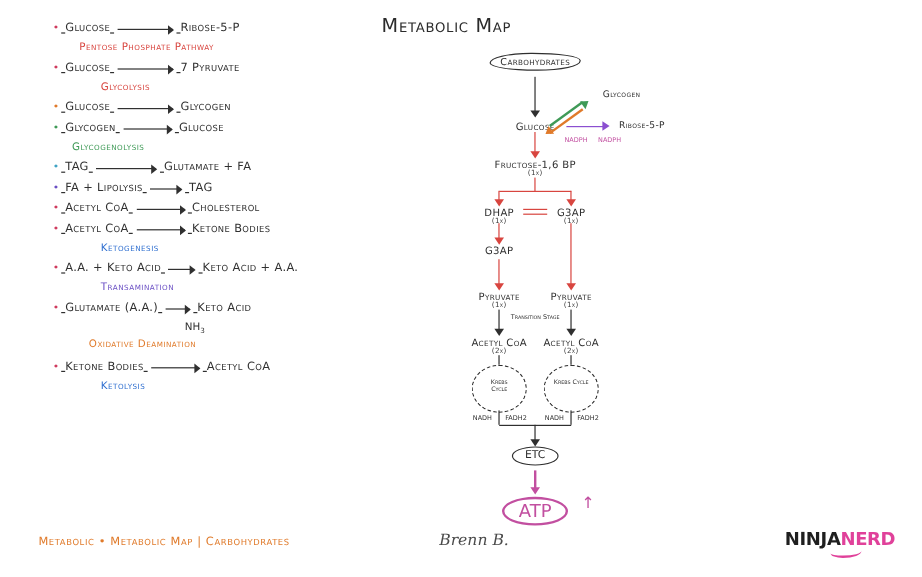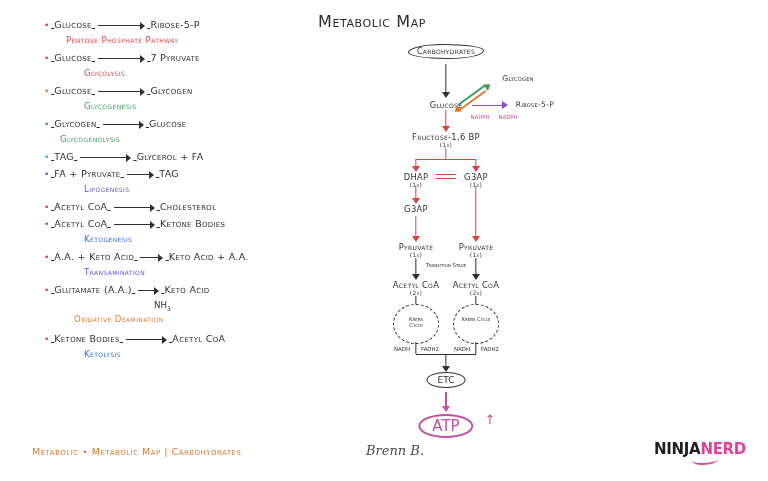--- a/index.html
+++ b/index.html
@@ -321,44 +321,42 @@
       <span class="eq-right">7 Pyruvate</span>
     </div>
     <div class="pathway" style="color:#d8453f;padding-left:40px">Glycolysis</div>
 
     <div class="eq-row">
       <span class="bullet" style="color:#e07a2a">•</span>
       <span class="eq-left">Glucose</span>
       <span class="arrow" style="width:46px"><span class="shaft"></span><span class="head"></span></span>
       <span class="eq-right">Glycogen</span>
     </div>
-    <div class="pathway" style="color:#3f9a57;padding-left:40px">Glycogenesis</div>
 
     <div class="eq-row">
       <span class="bullet" style="color:#3f9a57">•</span>
       <span class="eq-left">Glycogen</span>
       <span class="arrow" style="width:40px"><span class="shaft"></span><span class="head"></span></span>
       <span class="eq-right">Glucose</span>
     </div>
     <div class="pathway" style="color:#3f9a57;padding-left:16px">Glycogenolysis</div>
 
     <div class="eq-row">
       <span class="bullet" style="color:#3fa3c4">•</span>
       <span class="eq-left">TAG</span>
       <span class="arrow" style="width:50px"><span class="shaft"></span><span class="head"></span></span>
-      <span class="eq-right">Glycerol + FA</span>
+      <span class="eq-right">Glutamate + FA</span>
     </div>
 
     <div class="eq-row">
       <span class="bullet" style="color:#6a4fc4">•</span>
-      <span class="eq-left">FA + Pyruvate</span>
+      <span class="eq-left">FA + Lipolysis</span>
       <span class="arrow" style="width:26px"><span class="shaft"></span><span class="head"></span></span>
       <span class="eq-right">TAG</span>
     </div>
-    <div class="pathway" style="color:#6a4fc4;padding-left:40px">Lipogenesis</div>
 
     <div class="eq-row">
       <span class="bullet">•</span>
       <span class="eq-left">Acetyl CoA</span>
       <span class="arrow" style="width:40px"><span class="shaft"></span><span class="head"></span></span>
       <span class="eq-right">Cholesterol</span>
     </div>
 
     <div class="eq-row">
       <span class="bullet">•</span>

